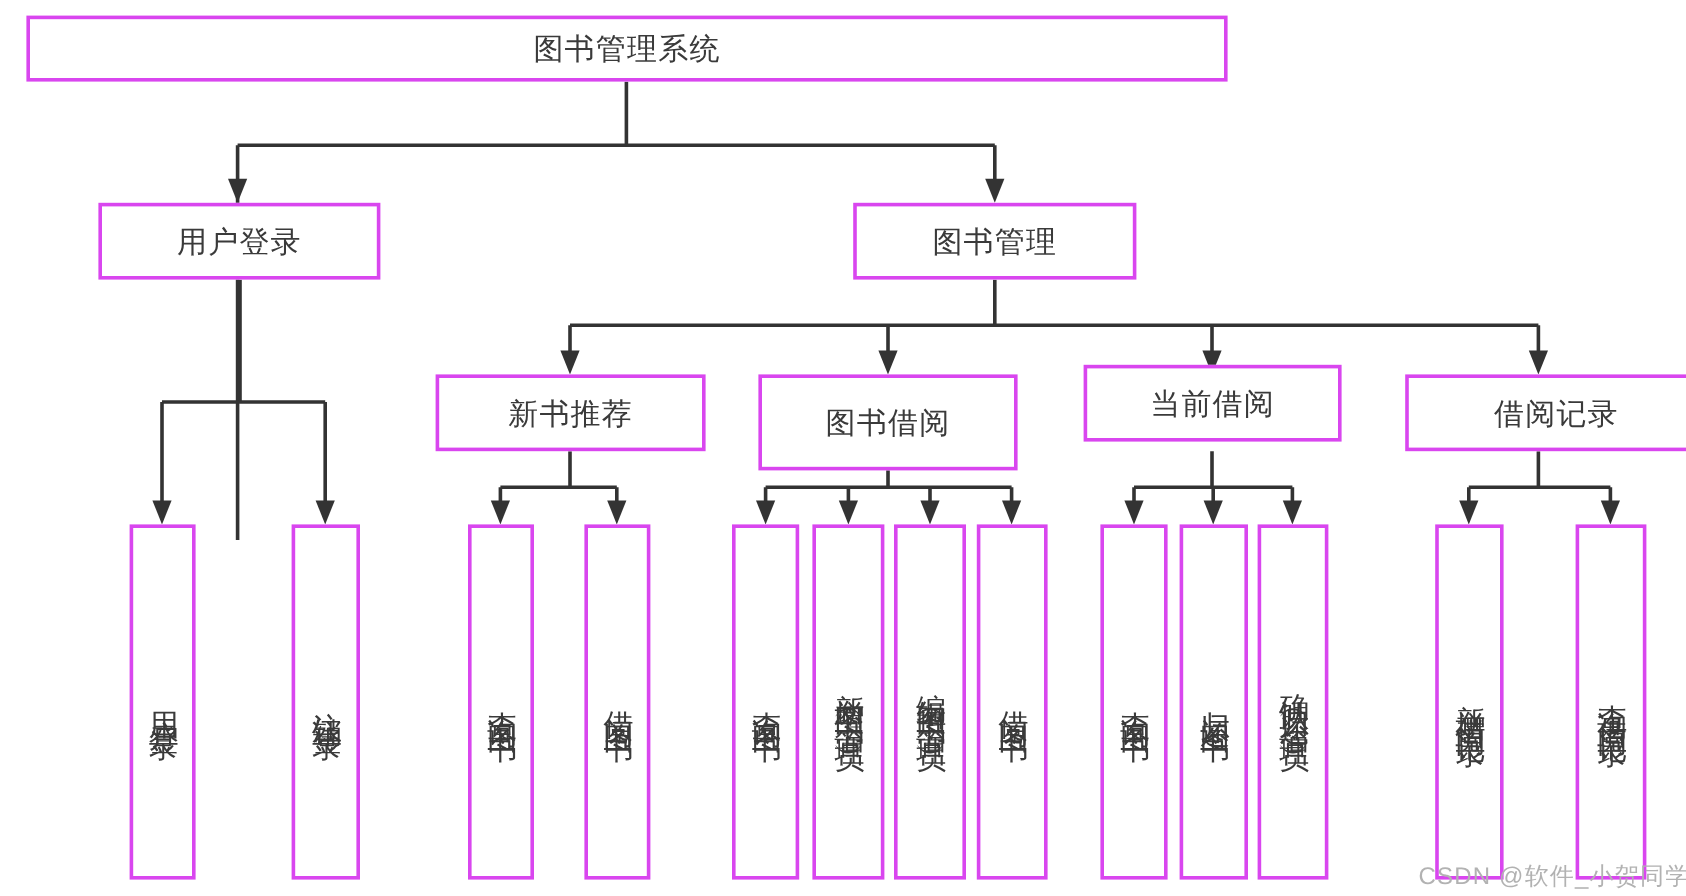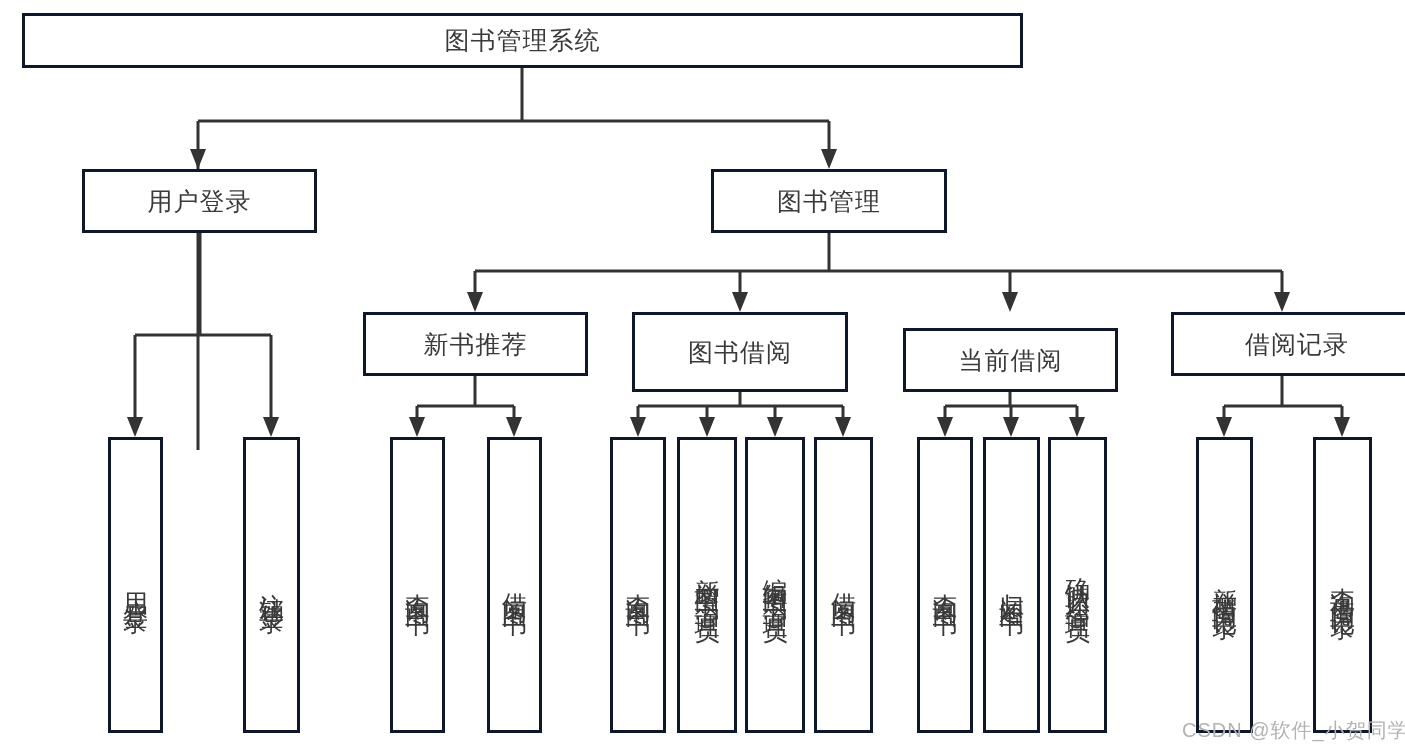--- a/index.html
+++ b/index.html
@@ -8,21 +8,21 @@
     width: 1405px;
     height: 747px;
     background: #ffffff;
     font-family: "Liberation Sans", sans-serif;
     overflow: hidden;
   }
   .wires { position: absolute; left: 0; top: 0; }
   .box {
     position: absolute;
     box-sizing: border-box;
-    border: 3px solid #0f172a;
+    border: 3px solid #d946ef;
     background: #ffffff;
     color: #3a3a3a;
     display: flex;
     align-items: center;
     justify-content: center;
     font-size: 25px;
     letter-spacing: 1px;
     text-align: center;
   }
   .vbox {
@@ -79,21 +79,21 @@
     </g>
   </svg>
 
   <div class="box" style="left:22px;top:13px;width:1001px;height:55px">图书管理系统</div>
 
   <div class="box" style="left:82px;top:169px;width:235px;height:64px">用户登录</div>
   <div class="box" style="left:363px;top:312px;width:225px;height:64px">新书推荐</div>
 
   <div class="box" style="left:711px;top:169px;width:236px;height:64px">图书管理</div>
   <div class="box" style="left:632px;top:312px;width:216px;height:80px">图书借阅</div>
-  <div class="box" style="left:903px;top:328px;width:215px;height:64px">当前借阅</div>
+  <div class="box" style="left:903px;top:304px;width:215px;height:64px">当前借阅</div>
   <div class="box" style="left:1171px;top:312px;width:252px;height:64px">借阅记录</div>
 
   <div class="box vbox" style="left:108px;top:437px;width:55px;height:296px">用户登录</div>
   <div class="box vbox" style="left:243px;top:437px;width:57px;height:296px">注销登录</div>
 
   <div class="box vbox" style="left:390px;top:437px;width:55px;height:296px">查询图书</div>
   <div class="box vbox" style="left:487px;top:437px;width:55px;height:296px">借阅图书</div>
 
   <div class="box vbox" style="left:610px;top:437px;width:56px;height:296px">查询图书</div>
   <div class="box vbox" style="left:677px;top:437px;width:60px;height:296px">新增图书（管理员）</div>

